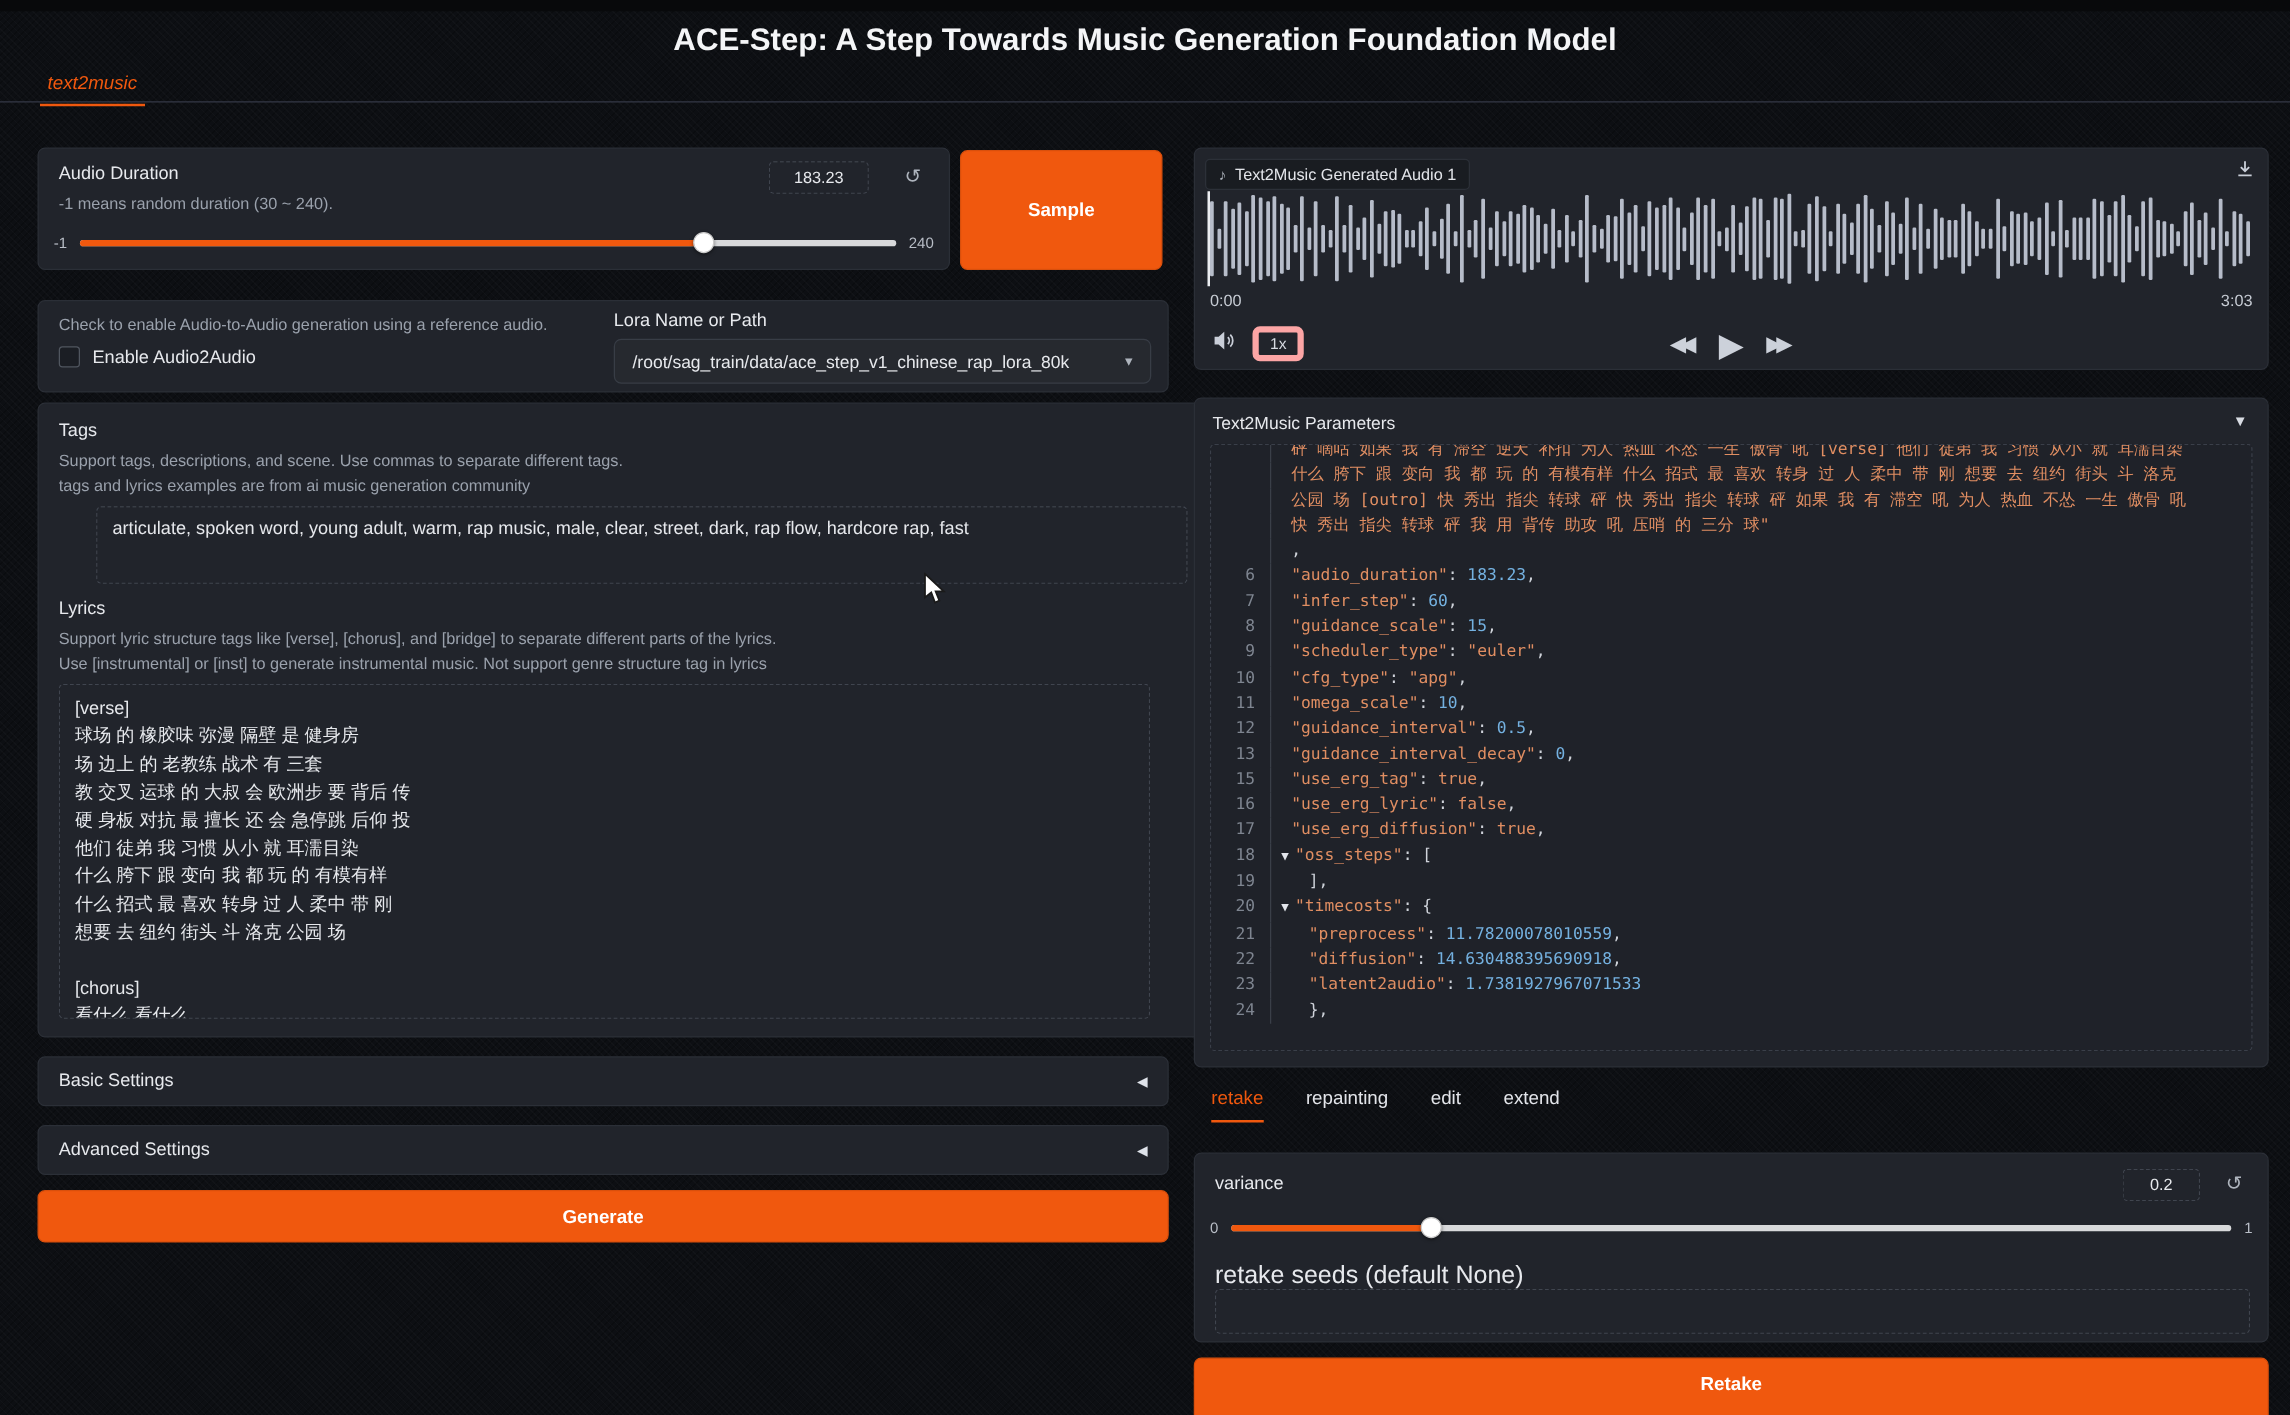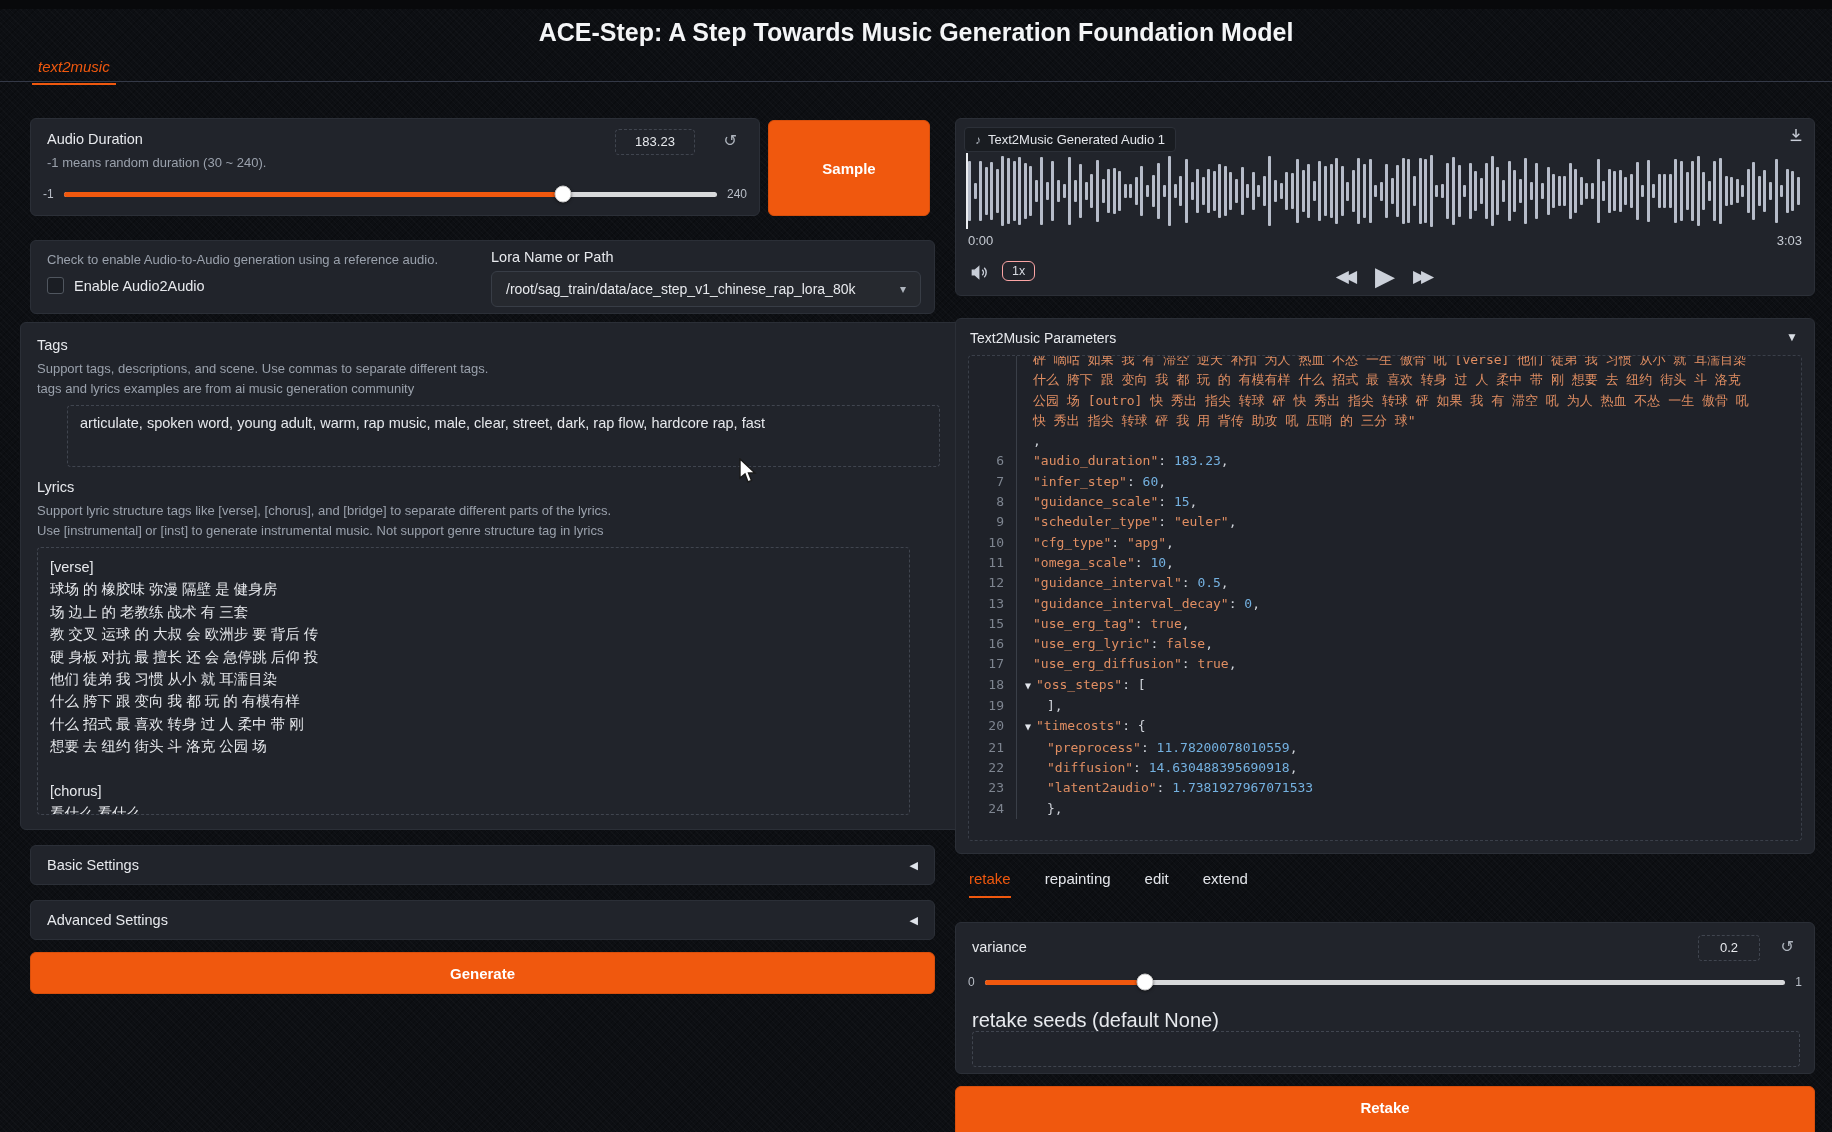--- a/index.html
+++ b/index.html
@@ -59,21 +59,21 @@
   .chip .note { color:#aeb4bd; font-size:12px; }
   .dl { position:absolute; right:10px; top:8px; color:#c9ced8; }
   .wave { position:absolute; left:12px; right:12px; top:34px; height:76px; display:flex;
     align-items:center; justify-content:space-between; }
   .wave .bar { width:3px; background:#b6bcc9; border-radius:1px; }
   .wave .cursor { position:absolute; left:-2px; top:0; width:2px; height:100%; background:#eceef2; }
   .times { position:absolute; left:12px; right:12px; top:114px; display:flex;
     justify-content:space-between; font-size:13px; color:#c6cbd3; }
   .controls { position:absolute; left:0; right:0; top:136px; height:42px; }
   .vol { position:absolute; left:14px; top:8px; color:#c9ced8; }
-  .speed { position:absolute; left:46px; top:6px; border:1px solid #fca5a5; border-radius:6px;
+  .speed { position:absolute; left:46px; top:6px; border:5px solid #fca5a5; border-radius:6px;
     padding:2px 9px; font-size:12.5px; color:#d6dae1; }
   .transport { position:absolute; left:0; right:0; top:0; height:42px; display:flex;
     align-items:center; justify-content:center; gap:18px; color:#ccd1da; }
   .seek { font-size:17px; letter-spacing:-5px; padding-right:5px; }
   .play { font-size:26px; }
 
   
   .params-head { position:absolute; left:14px; top:11px; font-size:14px; color:#e7e9ed; }
   .params-caret { position:absolute; right:16px; top:11px; font-size:12px; color:#d8dce3; }
   .jviewer { position:absolute; left:12px; right:12px; top:36px; bottom:12px;
@@ -133,21 +133,21 @@
     <div class="checkbox"></div>
     <span class="lbl">Enable Audio2Audio</span>
   </div>
   <div class="lbl" style="position:absolute; left:460px; top:8px;">Lora Name or Path</div>
   <div class="dropdown" style="left:460px; top:30px; width:430px; height:36px;">
     <span>/root/sag_train/data/ace_step_v1_chinese_rap_lora_80k</span>
     <span class="caret">▾</span>
   </div>
 </div>
 
-<div class="panel" style="left:20px; top:322px; width:1032px; height:508px;">
+<div class="panel" style="left:30px; top:322px; width:1032px; height:508px;">
   <div class="lbl" style="position:absolute; left:16px; top:14px;">Tags</div>
   <div class="info" style="position:absolute; left:16px; top:38px;">Support tags, descriptions, and scene. Use commas to separate different tags.</div>
   <div class="info" style="position:absolute; left:16px; top:58px;">tags and lyrics examples are from ai music generation community</div>
   <div class="dotted textarea-like" style="position:absolute; left:16px; top:82px; width:873px; height:62px; padding:9px 12px;margin-left:30px;">articulate, spoken word, young adult, warm, rap music, male, clear, street, dark, rap flow, hardcore rap, fast</div>
 
   <div class="lbl" style="position:absolute; left:16px; top:156px;">Lyrics</div>
   <div class="info" style="position:absolute; left:16px; top:200px;">Use [instrumental] or [inst] to generate instrumental music. Not support genre structure tag in lyrics</div>
   <div class="info" style="position:absolute; left:16px; top:180px;">Support lyric structure tags like [verse], [chorus], and [bridge] to separate different parts of the lyrics.</div>
   <div class="dotted textarea-like" id="lyrics-box" style="position:absolute; left:16px; top:224px; width:873px; height:268px; padding:8px 12px;">
       <div class="lyr-line">[verse]</div>

